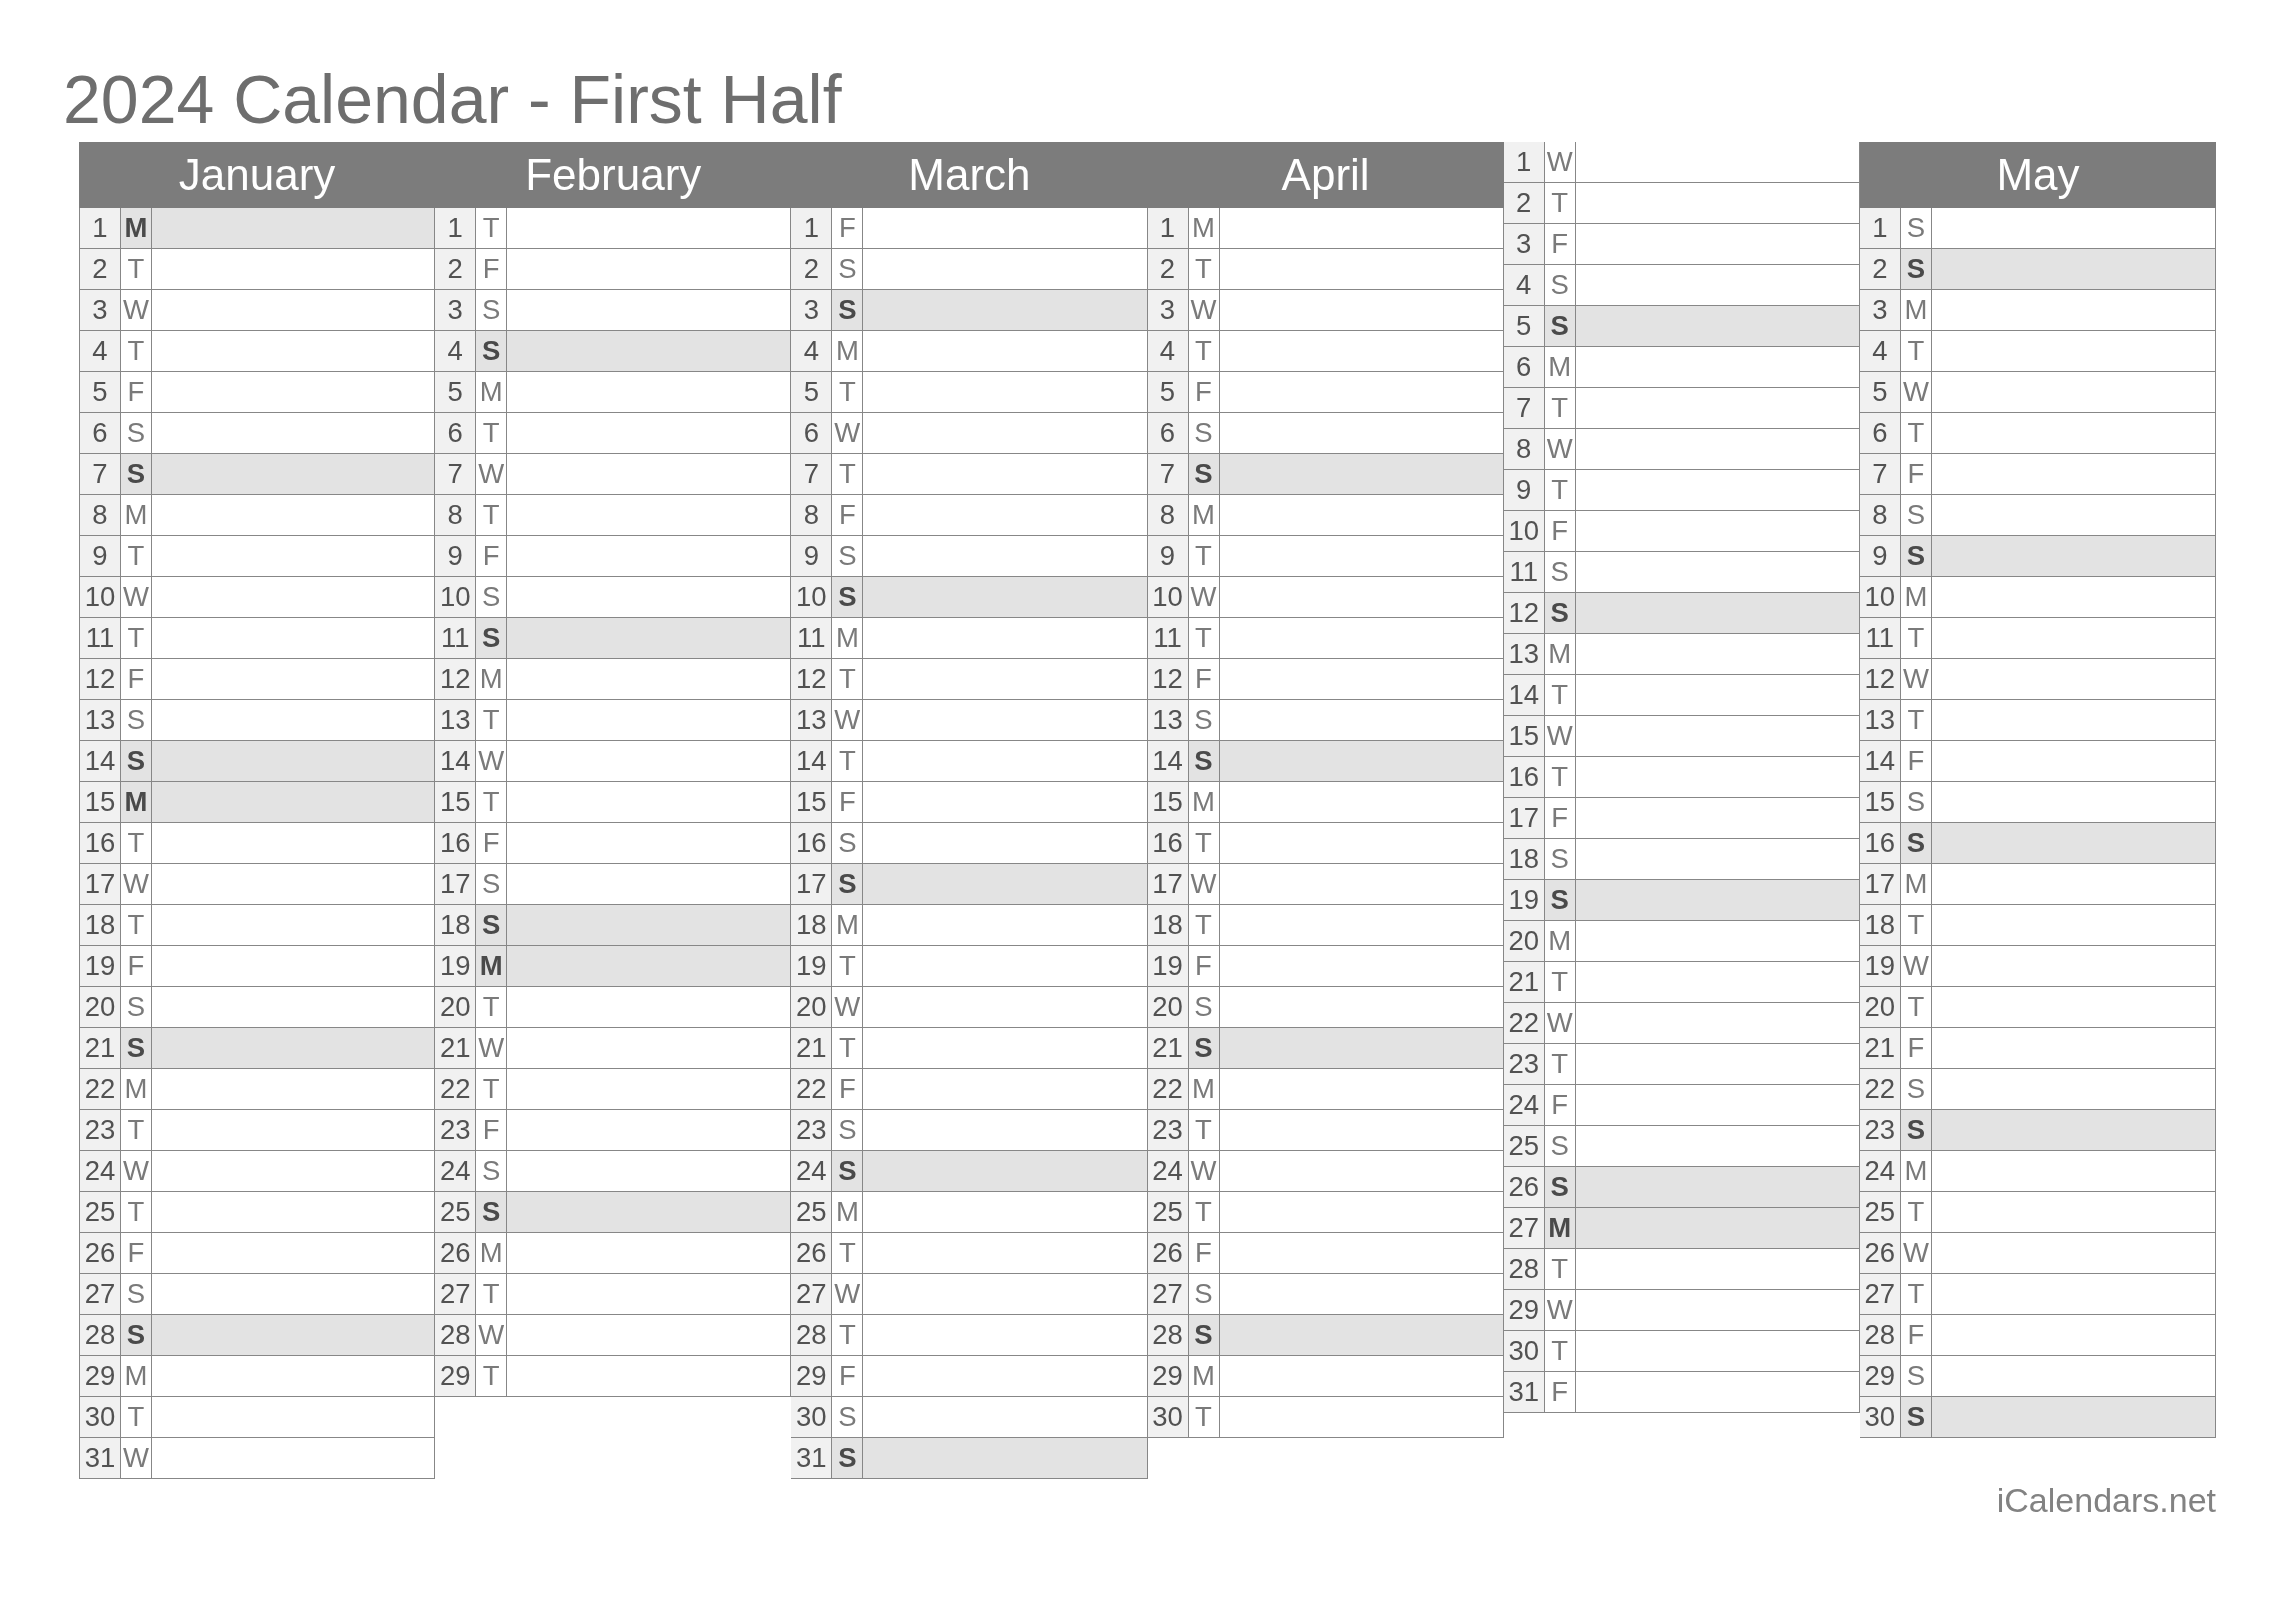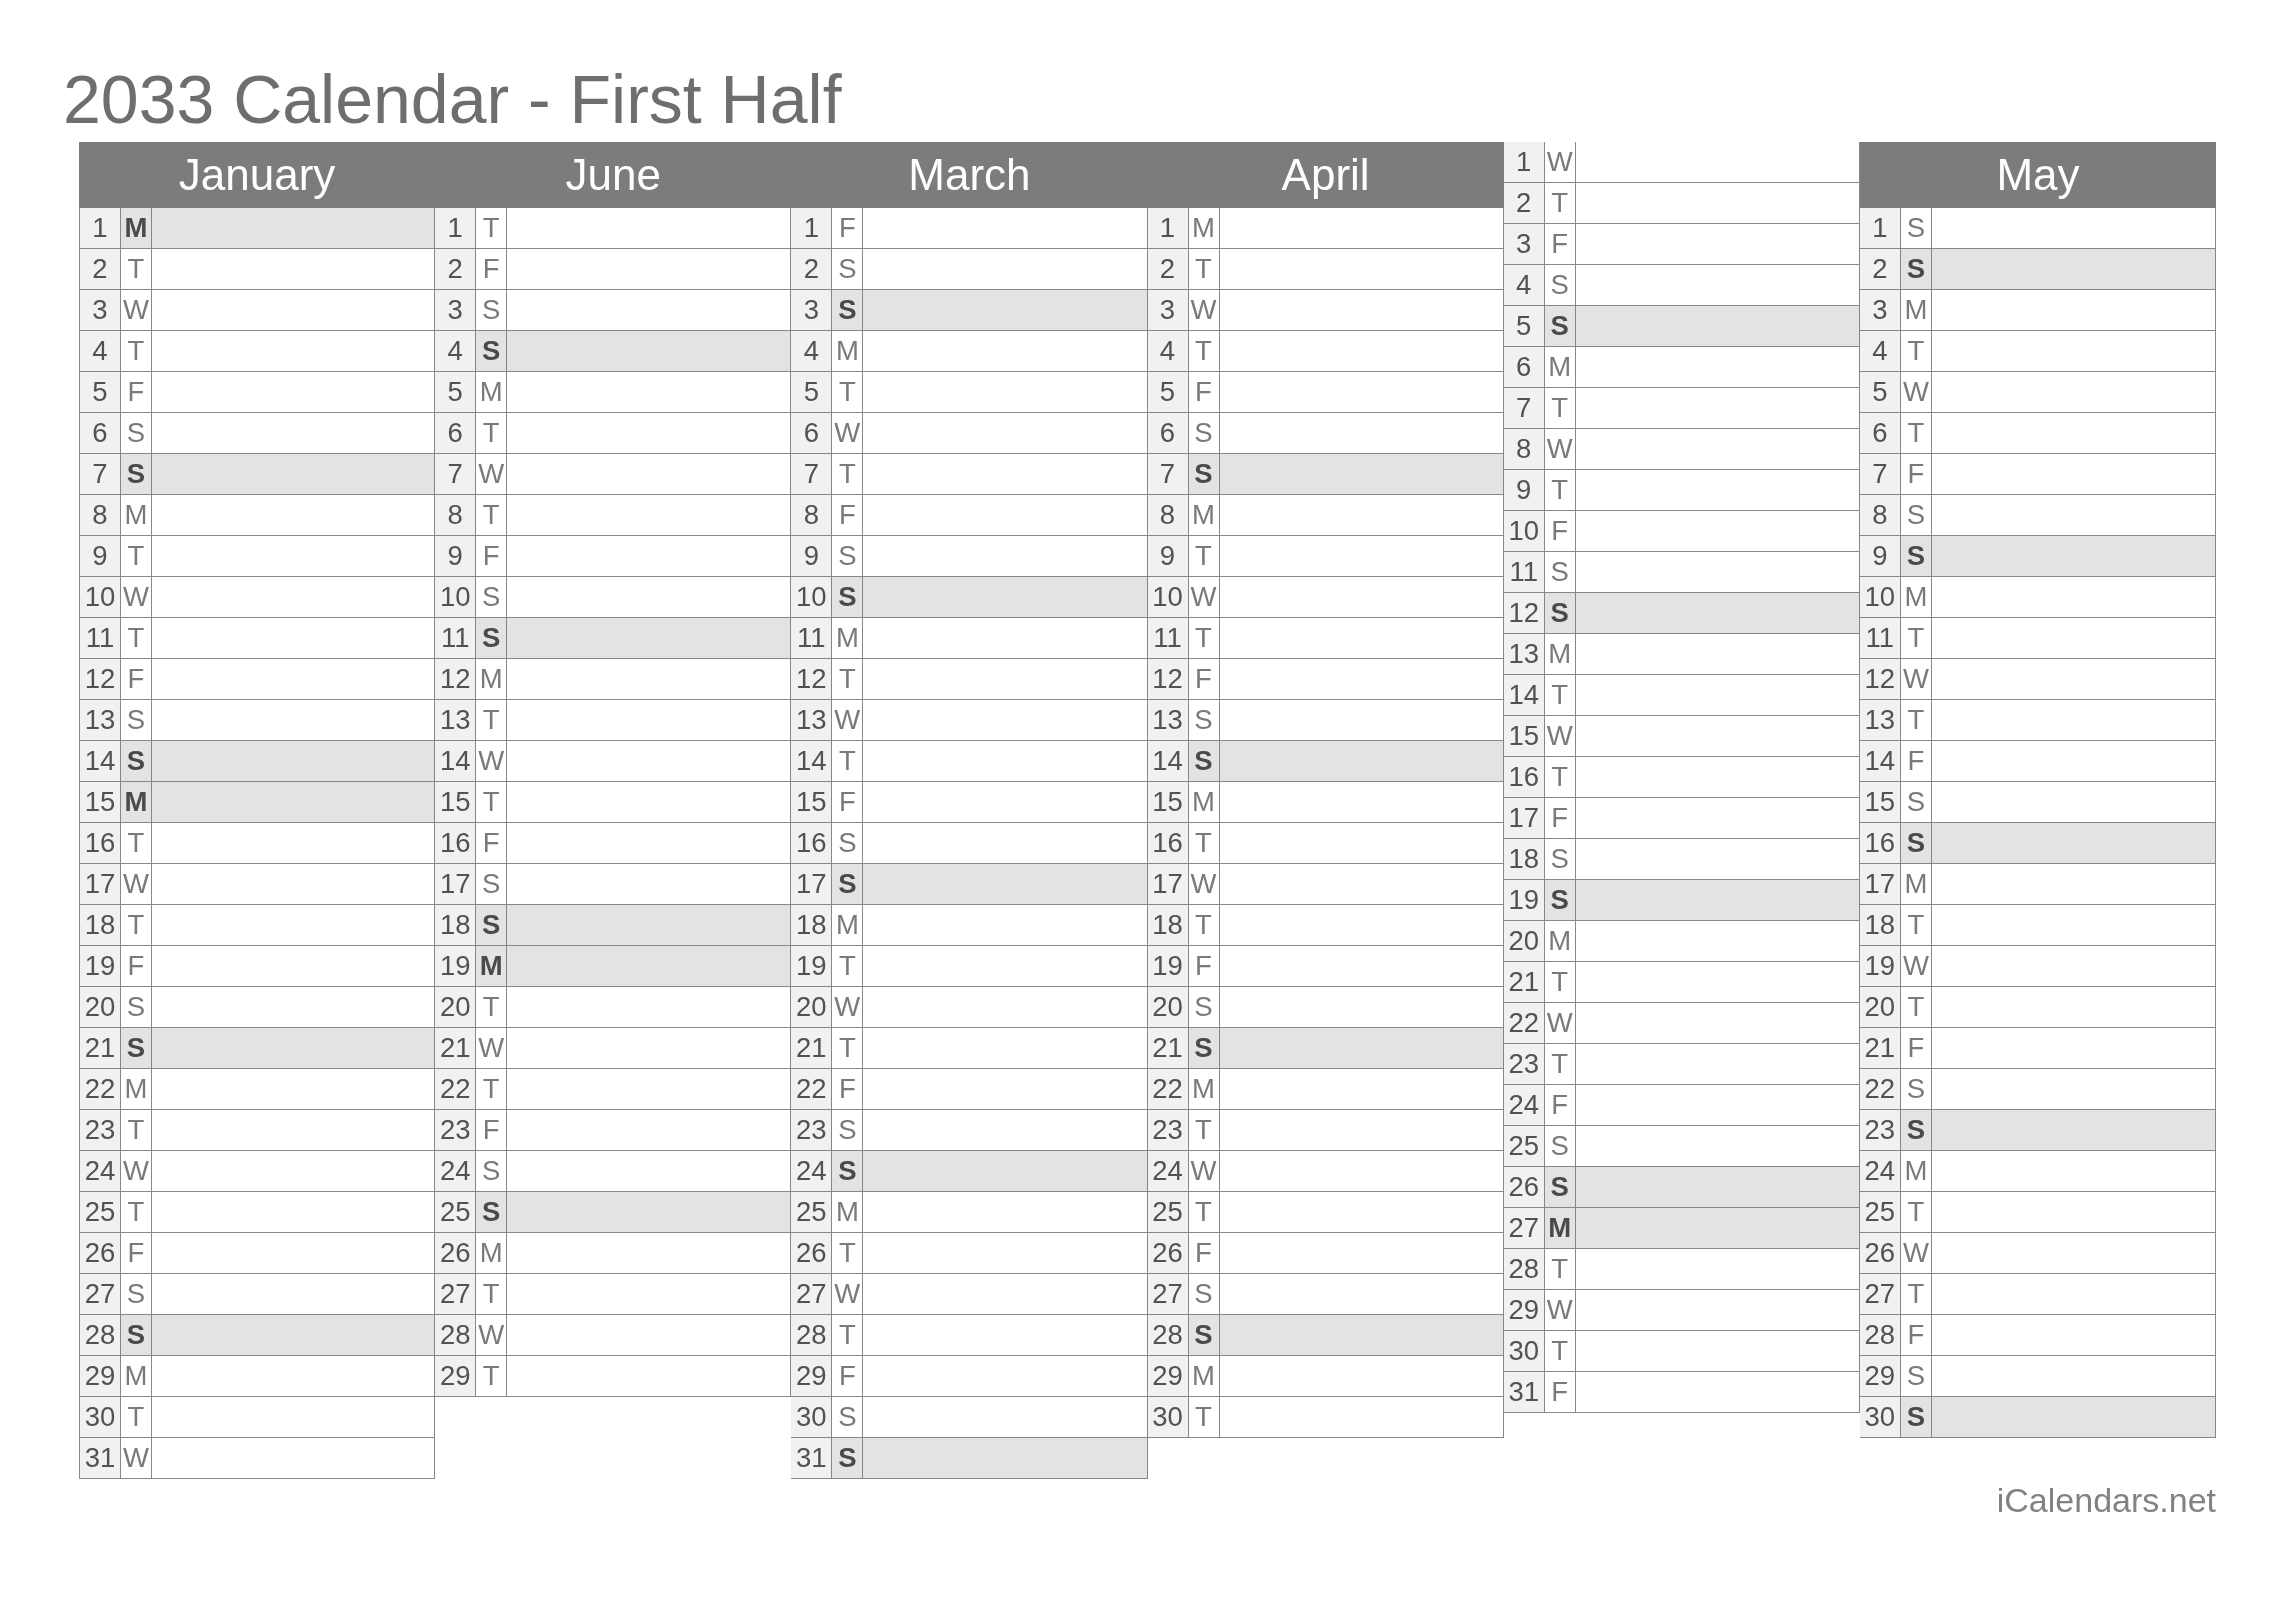--- a/index.html
+++ b/index.html
@@ -98,21 +98,21 @@
     font-size: 34px;
     line-height: 1;
     color: var(--footer-text);
     white-space: nowrap;
   }
 </style>
 </head>
 <body>
 
 <div id="page">
-  <div class="title">2033 Calendar - First Half</div>
+  <div class="title">2024 Calendar - First Half</div>
 
   <div class="calendar">
       <div class="month-col">
         <div class="month-header">January</div>
         <div class="day-row hl">
           <div class="cell num">1</div>
           <div class="cell dow">M</div>
           <div class="cell notes"></div>
         </div>
         <div class="day-row">
@@ -260,21 +260,21 @@
           <div class="cell dow">T</div>
           <div class="cell notes"></div>
         </div>
         <div class="day-row">
           <div class="cell num">31</div>
           <div class="cell dow">W</div>
           <div class="cell notes"></div>
         </div>
       </div>
       <div class="month-col">
-        <div class="month-header">June</div>
+        <div class="month-header">February</div>
         <div class="day-row">
           <div class="cell num">1</div>
           <div class="cell dow">T</div>
           <div class="cell notes"></div>
         </div>
         <div class="day-row">
           <div class="cell num">2</div>
           <div class="cell dow">F</div>
           <div class="cell notes"></div>
         </div>

